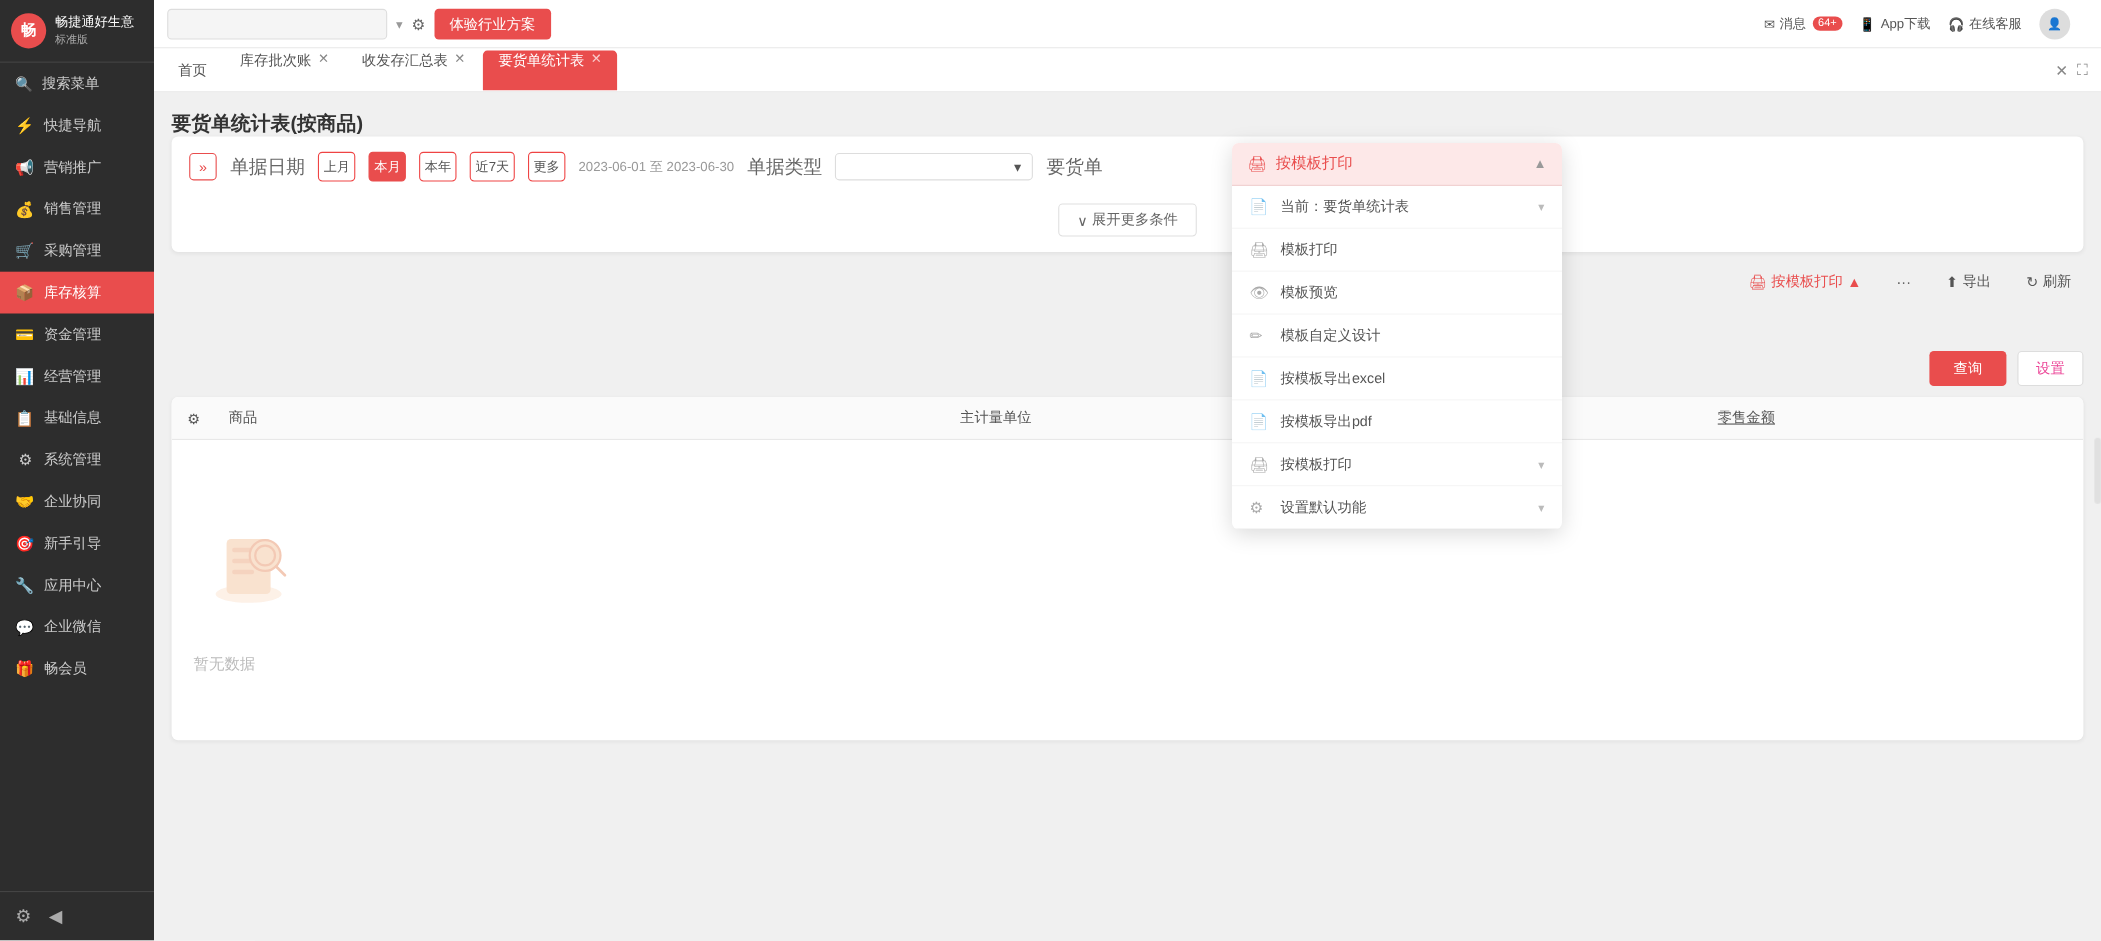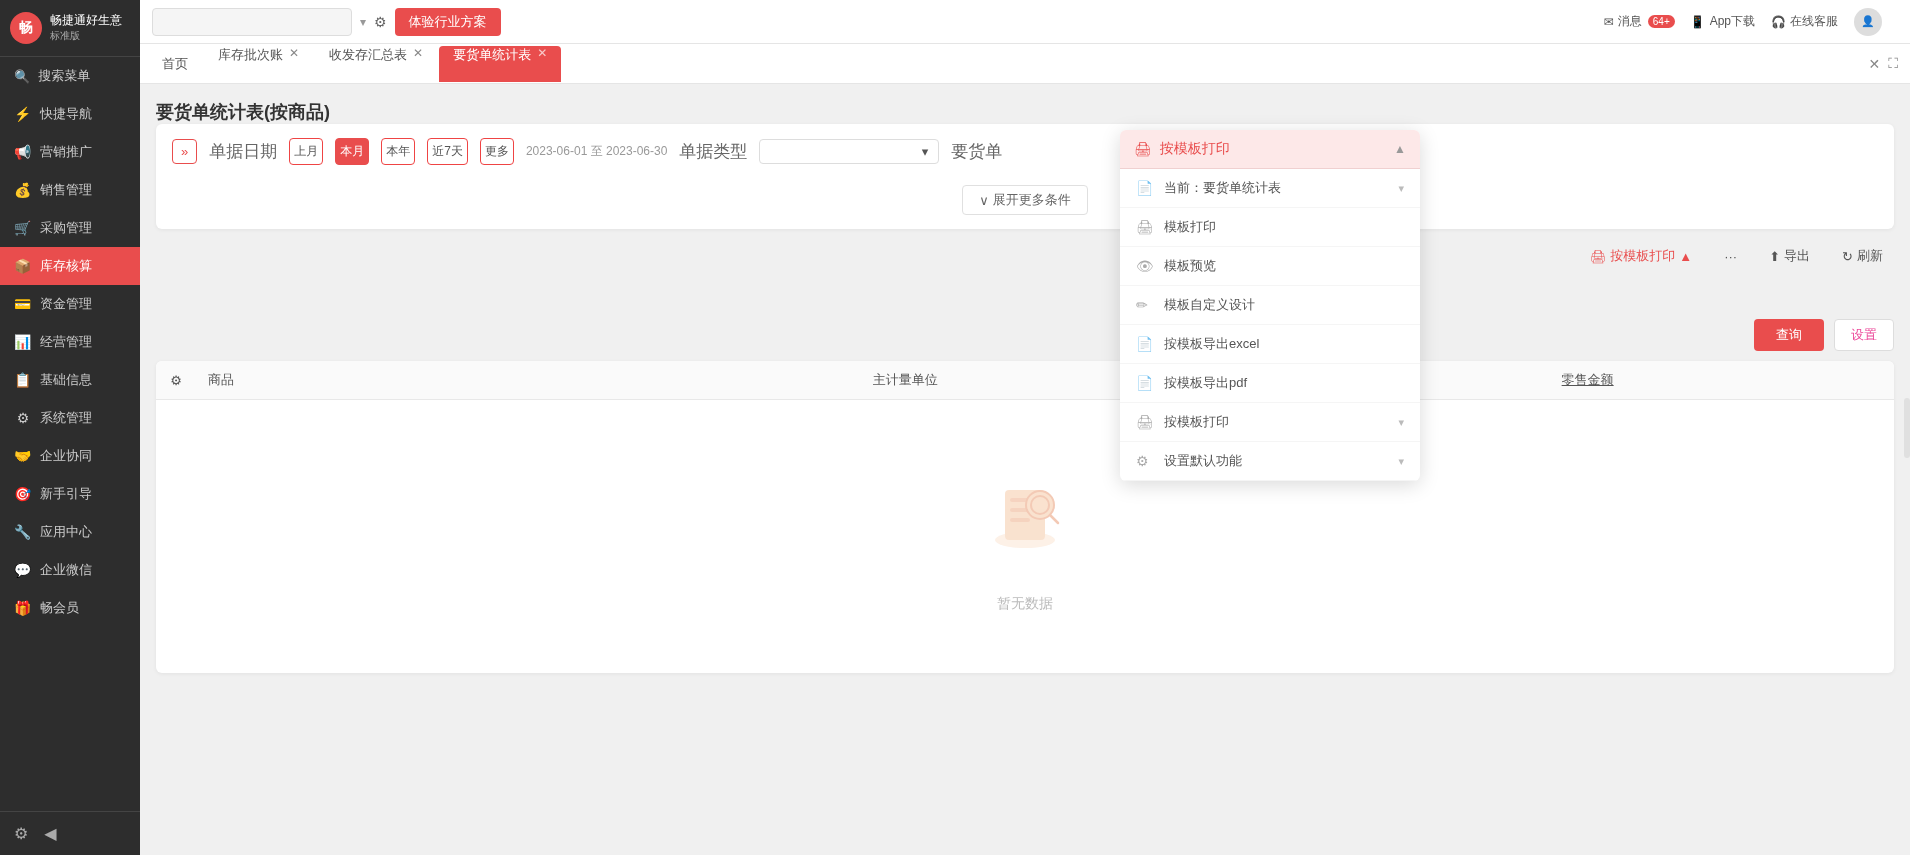--- a/index.html
+++ b/index.html
@@ -226,21 +226,21 @@
       font-size: 13px; color: #555; font-weight: 500;
     }
     .th.settings-col { width: 40px; text-align: center; }
     .th.product-col { flex: 2; }
     .th.unit-col { flex: 1; }
     .th.qty-col { flex: 1; }
     .th.amount-col { flex: 1; text-decoration: underline; }
 
     
     .empty-state {
-      display: flex; flex-direction: column; align-items: center;
+      display: flex; flex-direction: column; align-items: flex-start;
       padding: 60px 20px;
       color: #aaa;
     }
     .empty-icon {
       font-size: 80px; margin-bottom: 16px;
       opacity: 0.5;
     }
     .empty-text { font-size: 14px; color: #bbb; }
 
     

